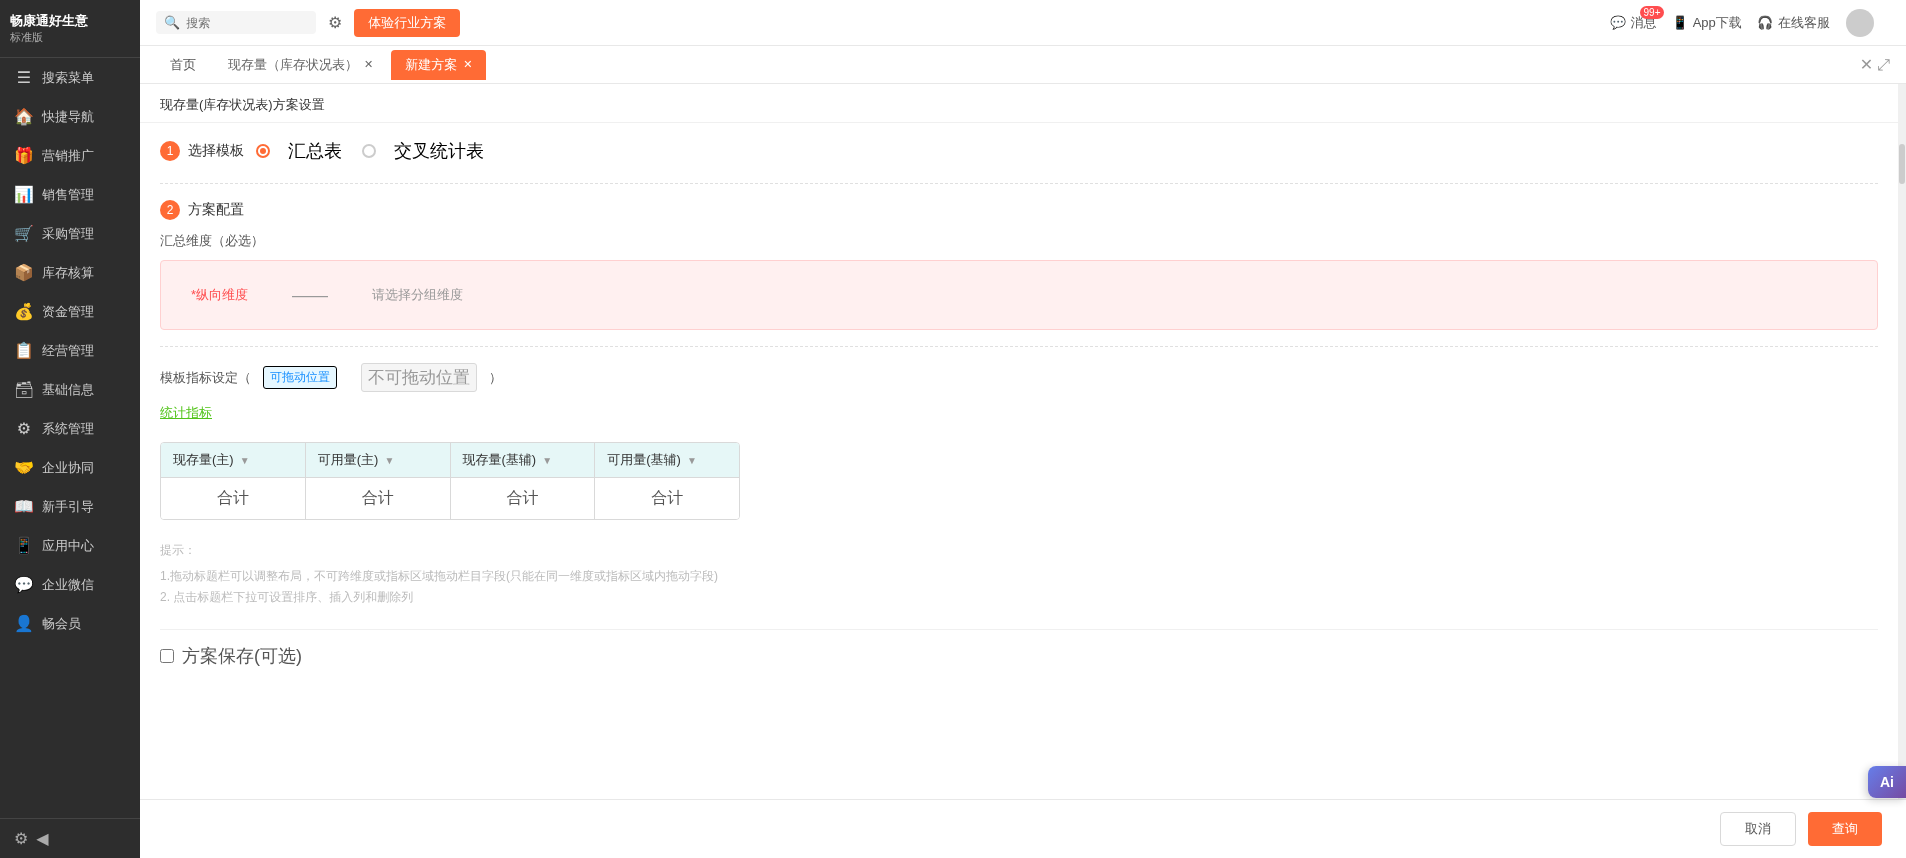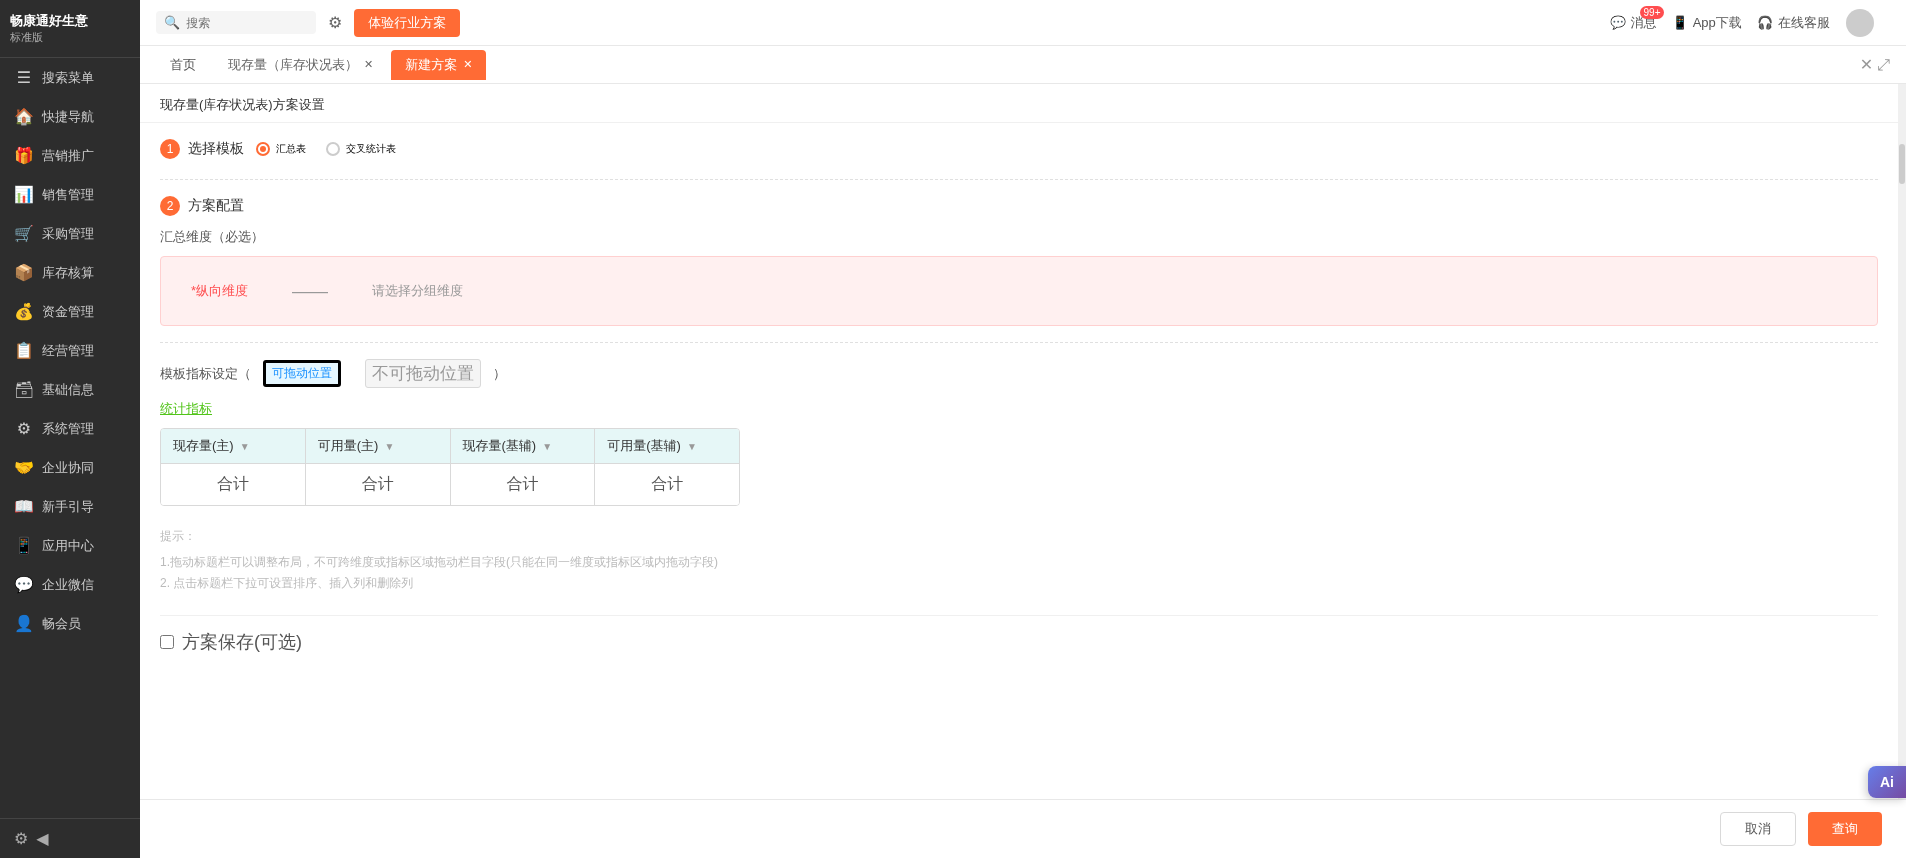--- a/index.html
+++ b/index.html
@@ -49,41 +49,41 @@
     .panel-body { padding: 16px 20px; }
 
     
     .step-section { margin-bottom: 20px; }
     .step-header { display: flex; align-items: center; gap: 8px; margin-bottom: 12px; }
     .step-badge { background: #ff6b35; color: #fff; border-radius: 50%; width: 20px; height: 20px; display: flex; align-items: center; justify-content: center; font-size: 12px; flex-shrink: 0; }
     .step-title { font-size: 14px; color: #333; font-weight: 500; }
 
     
     .radio-group { display: flex; align-items: center; gap: 20px; margin-left: 4px; }
-    .radio-item { display: flex; align-items: center; gap: 6px; cursor: pointer; font-size: 10px; }
+    .radio-item { display: flex; align-items: center; gap: 18px; cursor: pointer; font-size: 18px; }
     .radio-dot { width: 14px; height: 14px; border-radius: 50%; border: 2px solid #ccc; display: flex; align-items: center; justify-content: center; }
     .radio-dot.selected { border-color: #ff6b35; }
     .radio-dot.selected::after { content: ''; width: 6px; height: 6px; border-radius: 50%; background: #ff6b35; display: block; }
 
     
     .section-divider { border: none; border-top: 1px dashed #e0e0e0; margin: 16px 0; }
 
     
     .dimension-label { font-size: 13px; color: #555; margin-bottom: 10px; }
     .dimension-box { background: #fff0f0; border: 1px solid #ffd0d0; border-radius: 4px; padding: 20px 30px; display: flex; align-items: center; gap: 36px; min-height: 70px; }
     .dim-required { color: #ff4d4f; font-size: 13px; }
     .dim-arrow { color: #999; font-size: 18px; margin: 0 8px; }
     .dim-placeholder { color: #999; font-size: 13px; }
 
     
     .indicator-header { display: flex; align-items: center; gap: 12px; margin-bottom: 12px; font-size: 13px; color: #555; }
-    .indicator-badge-blue { background: #e6f7ff; border: 3px solid #000000; border-radius: 3px; padding: 2px 6px; font-size: 12px; color: #1890ff; }
+    .indicator-badge-blue { background: #e6f7ff; border: 1px solid #000000; border-radius: 3px; padding: 2px 6px; font-size: 12px; color: #1890ff; }
     .indicator-badge-gray { background: #f5f5f5; border: 1px solid #d9d9d9; border-radius: 3px; padding: 2px 6px; font-size: 17px; color: #999; }
 
-    .stats-section-label { color: #52c41a; font-size: 13px; font-weight: 500; margin-bottom: 10px; text-decoration: underline; }
+    .stats-section-label { color: #52c41a; font-size: 13px; font-weight: 500; margin-bottom: 20px; text-decoration: underline; }
     .stats-table { border: 1px solid #d9d9d9; border-radius: 4px; overflow: hidden; width: 580px; }
     .stats-table-header { display: flex; background: #e6f7f7; border-bottom: 1px solid #d9d9d9; }
     .stats-col { flex: 1; padding: 8px 12px; display: flex; align-items: center; gap: 6px; border-right: 1px solid #d9d9d9; font-size: 13px; color: #333; }
     .stats-col:last-child { border-right: none; }
     .stats-col .chevron { font-size: 10px; color: #999; cursor: pointer; }
     .stats-table-row { display: flex; background: #fff; }
     .stats-cell { flex: 1; padding: 10px 12px; border-right: 1px solid #d9d9d9; font-size: 16px; color: #555; text-align: center; }
     .stats-cell:last-child { border-right: none; }
 
     

